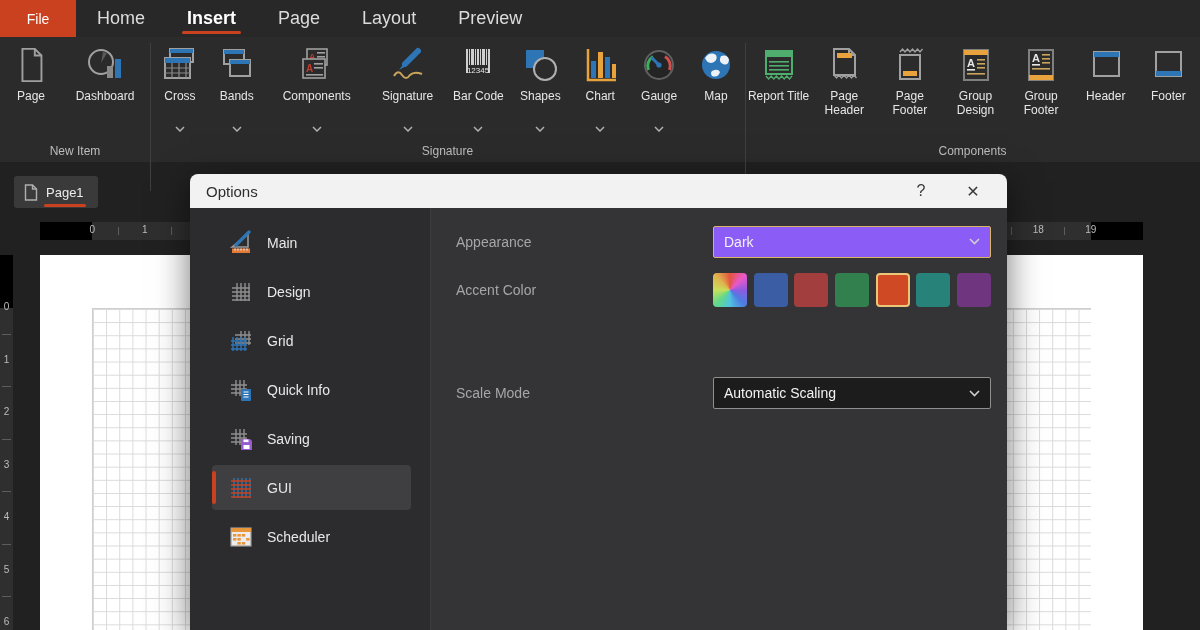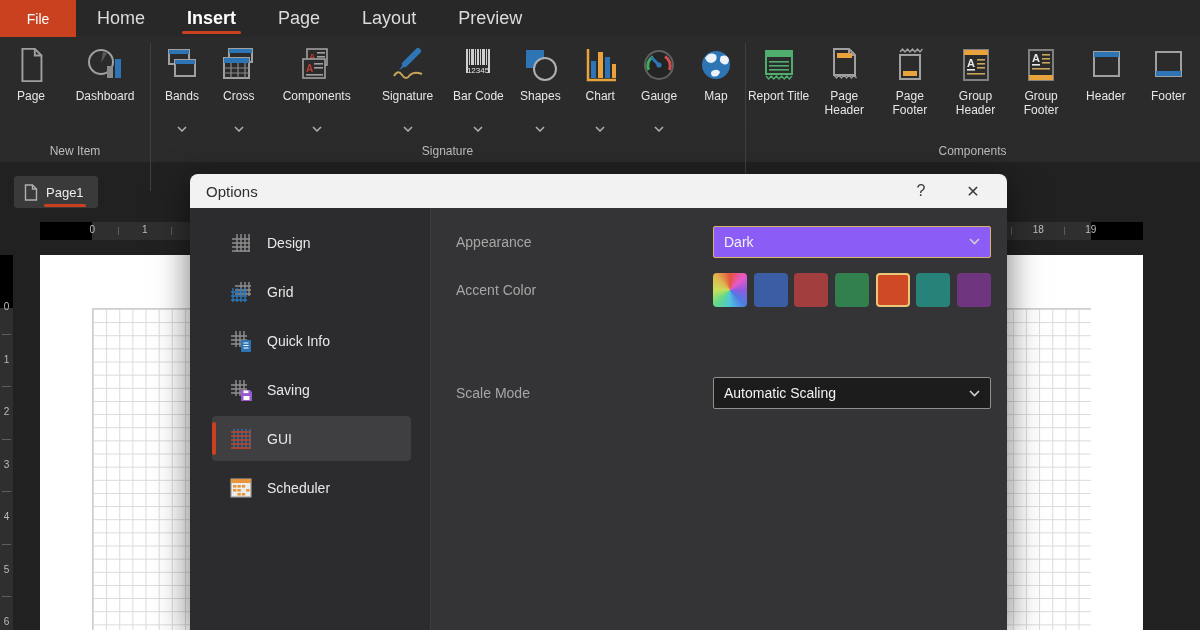--- a/index.html
+++ b/index.html
@@ -131,45 +131,45 @@
           </span>
           <span class="rlabel">Dashboard</span>
         </div>
       </div>
       <div class="glabel">New Item</div>
     </div>
     <div class="vsep" style="left:150px"></div>
 
     <div class="rgroup" style="left:150px;width:595px;">
       <div class="btns">
-        <div class="rbtn" style="width:54px">
-          <span class="ricon">
-            <svg viewBox="0 0 40 40" width="40" height="40">
-                <rect x="7" y="5" width="20" height="14" fill="#2b2b2b" stroke="#a0a0a0" stroke-width="2"></rect>
-                <rect x="7" y="5" width="20" height="4" fill="#2e75b6"></rect>
-                <rect x="13" y="15" width="20" height="16" fill="#2b2b2b" stroke="#a0a0a0" stroke-width="2"></rect>
-                <rect x="13" y="15" width="20" height="4" fill="#2e75b6"></rect>
-              </svg>
-          </span>
-          <span class="rlabel">Bands</span>
-          <span class="rchev"><svg width="10" height="6" viewBox="0 0 10 6">
-                <polyline points="1,1 5,5 9,1" fill="none" stroke="#b0b0b0" stroke-width="1.5"></polyline>
-              </svg></span>
-        </div>
         <div class="rbtn" style="width:50px">
           <span class="ricon">
             <svg viewBox="0 0 40 40" width="40" height="40">
                 <rect x="10" y="4" width="23" height="13" fill="#2b2b2b" stroke="#a0a0a0" stroke-width="2"></rect>
                 <rect x="10" y="4" width="23" height="4" fill="#2e75b6"></rect>
                 <rect x="5" y="13" width="25" height="20" fill="#2b2b2b" stroke="#a0a0a0" stroke-width="2"></rect>
                 <rect x="5" y="13" width="25" height="5" fill="#2e75b6"></rect>
                 <path d="M5 23h25M5 28h25M12 18v15M19 18v15M26 18v15" stroke="#8a8a8a" stroke-width="1.2" fill="none"></path>
               </svg>
           </span>
           <span class="rlabel">Cross</span>
+          <span class="rchev"><svg width="10" height="6" viewBox="0 0 10 6">
+                <polyline points="1,1 5,5 9,1" fill="none" stroke="#b0b0b0" stroke-width="1.5"></polyline>
+              </svg></span>
+        </div>
+        <div class="rbtn" style="width:54px">
+          <span class="ricon">
+            <svg viewBox="0 0 40 40" width="40" height="40">
+                <rect x="7" y="5" width="20" height="14" fill="#2b2b2b" stroke="#a0a0a0" stroke-width="2"></rect>
+                <rect x="7" y="5" width="20" height="4" fill="#2e75b6"></rect>
+                <rect x="13" y="15" width="20" height="16" fill="#2b2b2b" stroke="#a0a0a0" stroke-width="2"></rect>
+                <rect x="13" y="15" width="20" height="4" fill="#2e75b6"></rect>
+              </svg>
+          </span>
+          <span class="rlabel">Bands</span>
           <span class="rchev"><svg width="10" height="6" viewBox="0 0 10 6">
                 <polyline points="1,1 5,5 9,1" fill="none" stroke="#b0b0b0" stroke-width="1.5"></polyline>
               </svg></span>
         </div>
         <div class="rbtn" style="width:96px">
           <span class="ricon">
             <svg viewBox="0 0 40 40" width="40" height="40">
                 <rect x="10" y="4" width="20" height="16" fill="#2b2b2b" stroke="#a0a0a0" stroke-width="1.6"></rect>
                 <text x="12" y="15" font-size="9" font-weight="bold" fill="#c23b2e" font-family="Liberation Sans,sans-serif">A</text>
                 <rect x="20" y="7" width="8" height="1.6" fill="#a0a0a0"></rect>
@@ -324,21 +324,21 @@
                 <text x="11" y="22" font-size="11" font-weight="bold" fill="#e8e8e8" font-family="Liberation Sans,sans-serif">A</text>
                 <rect x="11" y="24" width="8" height="1.6" fill="#e8e8e8"></rect>
                 <g fill="#c8a55a">
                   <rect x="21" y="14" width="8" height="1.6"></rect>
                   <rect x="21" y="18" width="8" height="1.6"></rect>
                   <rect x="21" y="22" width="8" height="1.6"></rect>
                   <rect x="11" y="28" width="18" height="1.6"></rect>
                 </g>
               </svg>
           </span>
-          <span class="rlabel">Group Header</span>
+          <span class="rlabel">Group Design</span>
         </div>
         <div class="rbtn" style="width:62px">
           <span class="ricon">
             <svg viewBox="0 0 40 40" width="40" height="40">
                 <rect x="8" y="5" width="24" height="30" fill="#2b2b2b" stroke="#808080" stroke-width="2"></rect>
                 <text x="11" y="17" font-size="11" font-weight="bold" fill="#e8e8e8" font-family="Liberation Sans,sans-serif">A</text>
                 <rect x="11" y="19" width="8" height="1.6" fill="#e8e8e8"></rect>
                 <g fill="#c8a55a">
                   <rect x="21" y="9" width="8" height="1.6"></rect>
                   <rect x="21" y="13" width="8" height="1.6"></rect>
@@ -431,20 +431,31 @@
     <div class="titlebar">
       <span class="dtitle">Options</span>
       <span class="tb-btn">?</span>
       <span class="tb-btn">✕</span>
     </div>
     <div class="dbody">
       <nav class="dnav">
         <div class="nav-item">
           <span style="display:flex">
             <svg width="26" height="26" viewBox="0 0 26 26">
+                <path d="M4 17L20 4v13z" fill="none" stroke="#9a9a9a" stroke-width="1.6"></path>
+                <line x1="8" y1="15" x2="21" y2="2" stroke="#2e75b6" stroke-width="3.2" stroke-linecap="round"></line>
+                <rect x="4" y="18.5" width="18" height="4.5" fill="#e07b39"></rect>
+                <path d="M7 18.5v2M10 18.5v2M13 18.5v2M16 18.5v2M19 18.5v2" stroke="#fff" stroke-width="1"></path>
+              </svg>
+          </span>
+          <span>Main</span>
+        </div>
+        <div class="nav-item">
+          <span style="display:flex">
+            <svg width="26" height="26" viewBox="0 0 26 26">
                 <g stroke="#8f8f8f" stroke-width="1.4">
                   <path d="M9 4v18M13 4v18M17 4v18M21 4v18"></path>
                   <path d="M4 9h18M4 13h18M4 17h18M4 21h18"></path>
                 </g>
               </svg>
           </span>
           <span>Design</span>
         </div>
         <div class="nav-item">
           <span style="display:flex">

